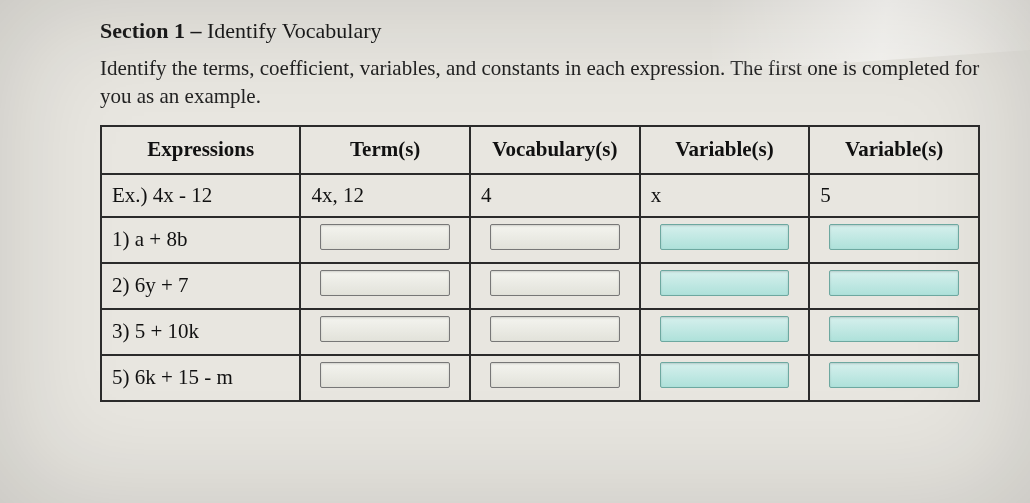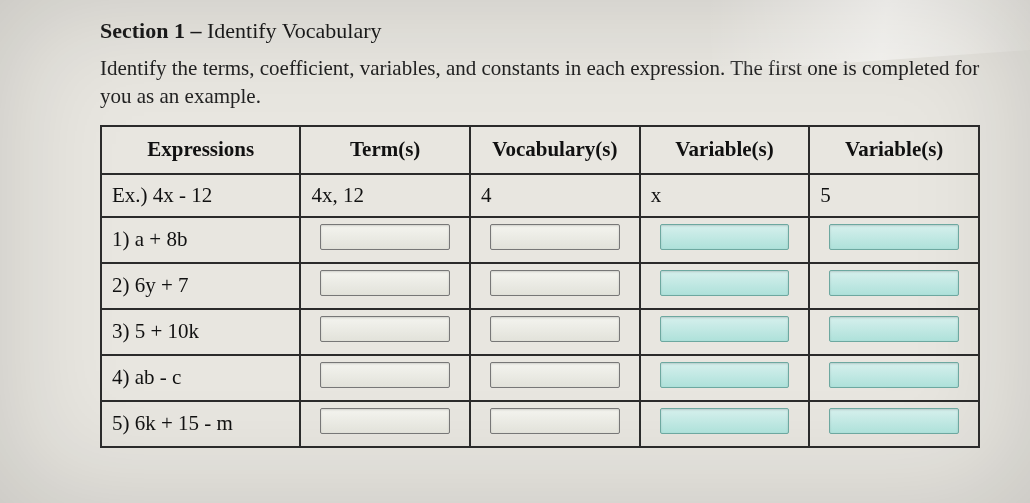--- a/index.html
+++ b/index.html
@@ -121,27 +121,20 @@
         <td class="input-cell"><span class="input-box teal"></span></td>
       </tr>
       <tr>
         <td class="expr-cell">3)   5 + 10k</td>
         <td class="input-cell"><span class="input-box"></span></td>
         <td class="input-cell"><span class="input-box"></span></td>
         <td class="input-cell"><span class="input-box teal"></span></td>
         <td class="input-cell"><span class="input-box teal"></span></td>
       </tr>
       <tr>
-        <td class="expr-cell">4)   ab - c</td>
-        <td class="input-cell"><span class="input-box"></span></td>
-        <td class="input-cell"><span class="input-box"></span></td>
-        <td class="input-cell"><span class="input-box teal"></span></td>
-        <td class="input-cell"><span class="input-box teal"></span></td>
-      </tr>
-      <tr>
         <td class="expr-cell">5)   6k + 15 - m</td>
         <td class="input-cell"><span class="input-box"></span></td>
         <td class="input-cell"><span class="input-box"></span></td>
         <td class="input-cell"><span class="input-box teal"></span></td>
         <td class="input-cell"><span class="input-box teal"></span></td>
       </tr>
     </tbody>
   </table>
 </div>
 

